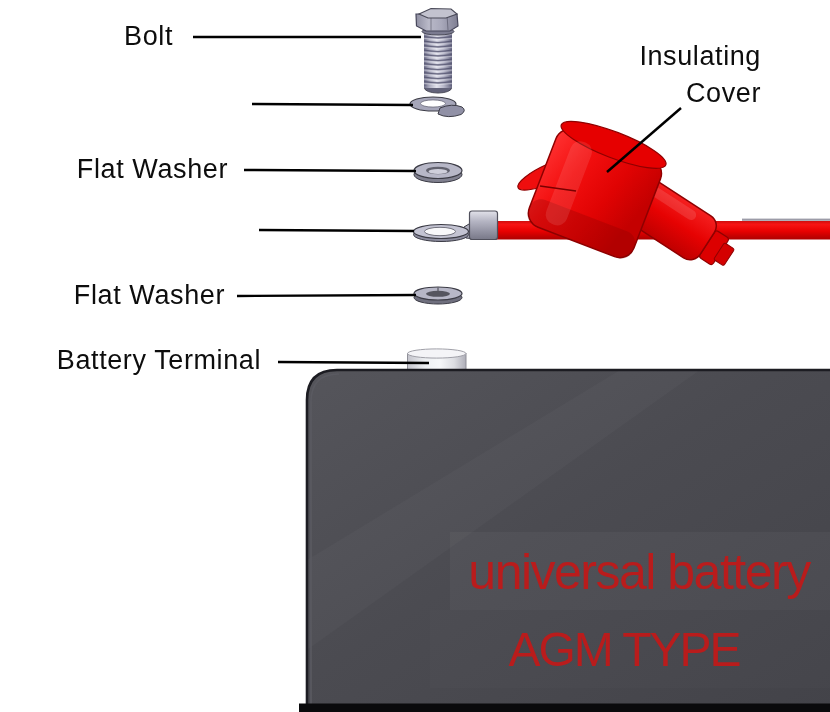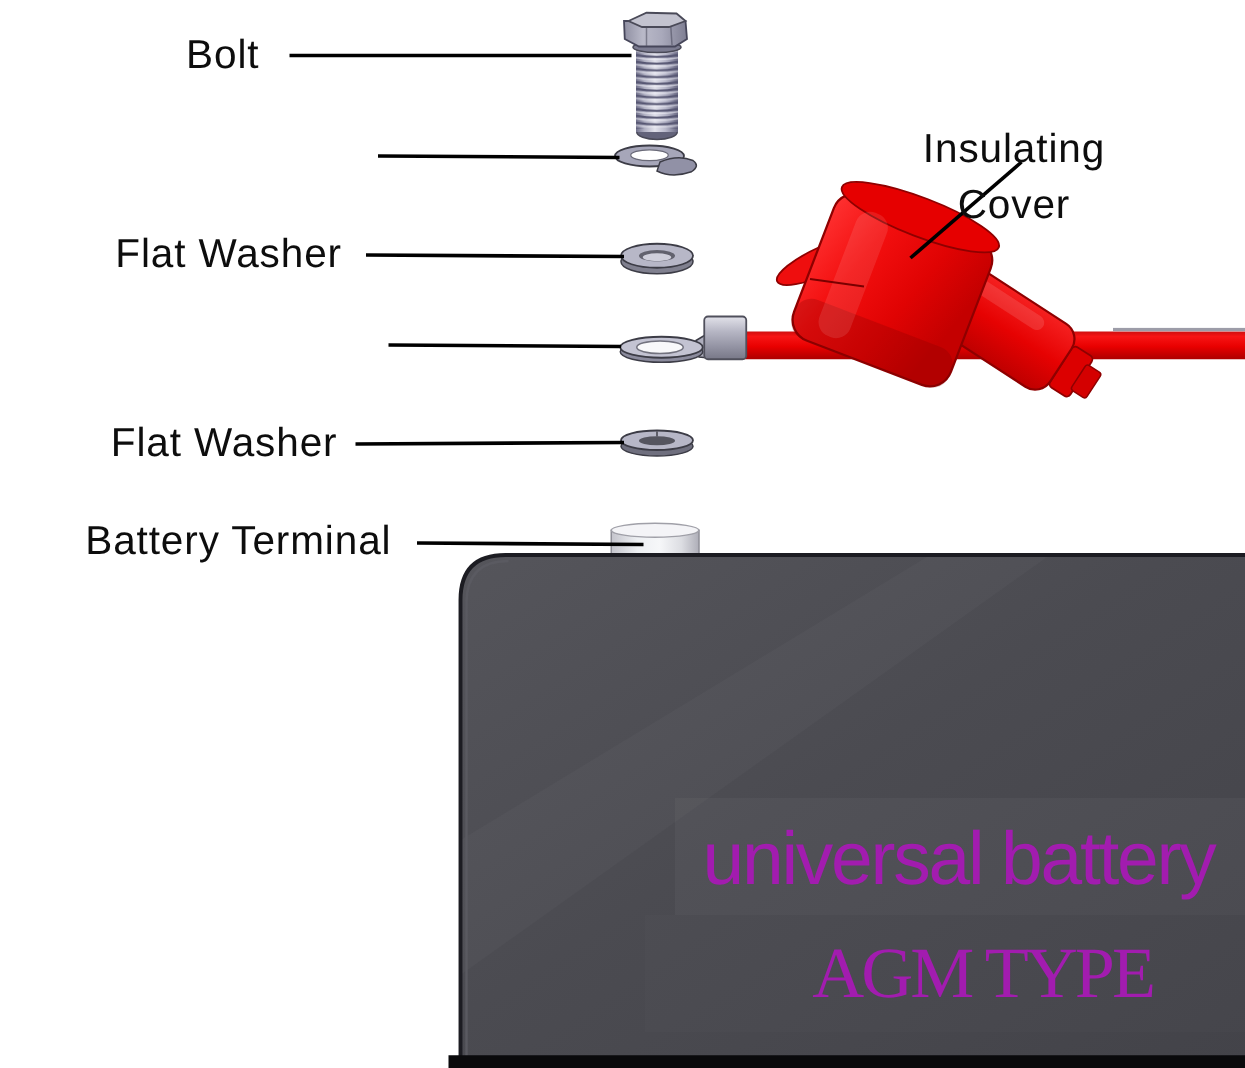--- a/index.html
+++ b/index.html
@@ -20,29 +20,28 @@
     color:#0d0d0d;
     font-size:27px;
     font-weight:400;
     letter-spacing:0.6px;
     white-space:nowrap;
     transform:translateY(-50%);
     line-height:1.1;
   }
   .lbl.center{
     white-space:normal;
-    text-align:center;
+    text-align:right;
     transform:translateX(-50%);
     width:170px;
     line-height:37px;
-    margin-top:43px;
   }
   .battery-text{
     position:absolute;
-    color:#a21caf;
+    color:#b91c1c;
     transform:translate(-50%,-50%);
     white-space:nowrap;
   }
   .battery-brand{font-size:50px;letter-spacing:-1.5px;}
   .battery-type{font-size:48px;letter-spacing:-2px;}
 </style>
 </head>
 <body>
 
 <div class="stage">
@@ -198,15 +197,15 @@
 
 
   <div class="lbl" style="right:605px; top:296px;">Flat Washer</div>
 
   <div class="lbl" style="right:569px; top:361px;">Battery Terminal</div>
 
   <div class="lbl center" style="left:676px; top:38px;">Insulating Cover</div>
 
   <div class="battery-text battery-brand" style="left:639px; top:572px;">universal battery</div>
 
-  <div class="battery-text battery-type" style="left:655px; top:649px;font-family:Liberation Serif, serif;">AGM TYPE</div>
+  <div class="battery-text battery-type" style="left:624px; top:649px;">AGM TYPE</div>
 
 </div>
 
 </body></html>

